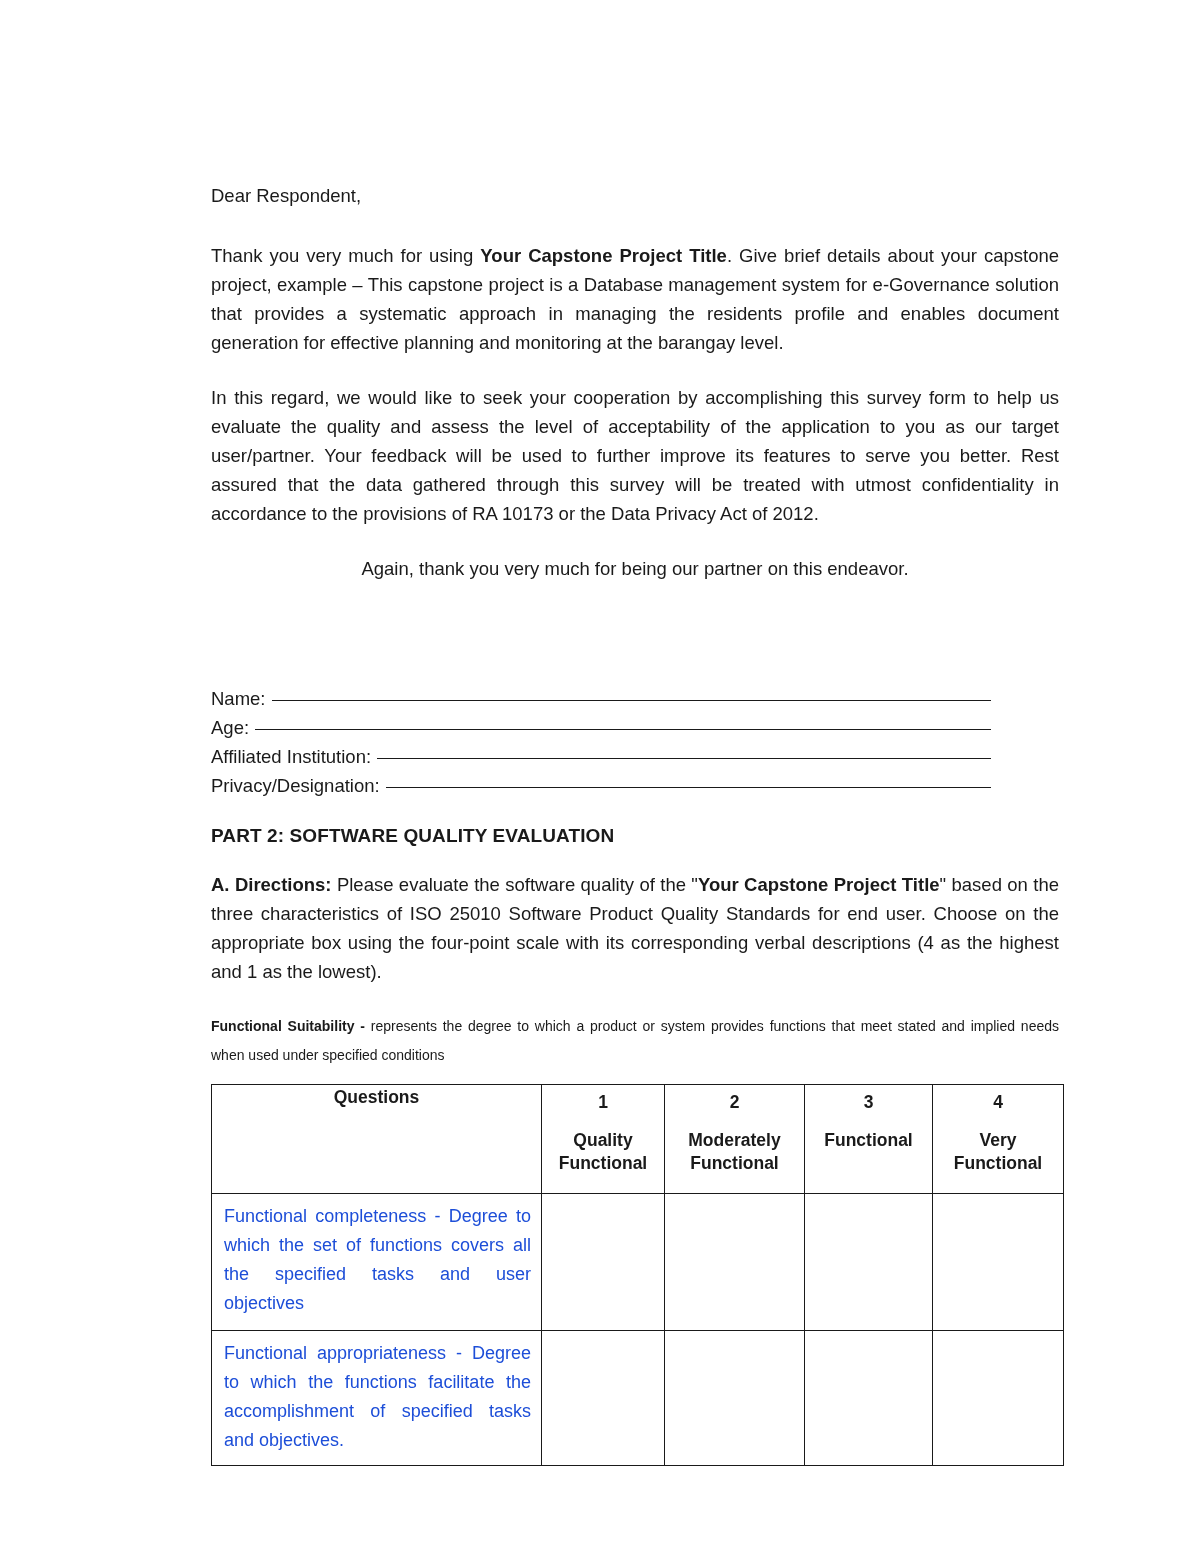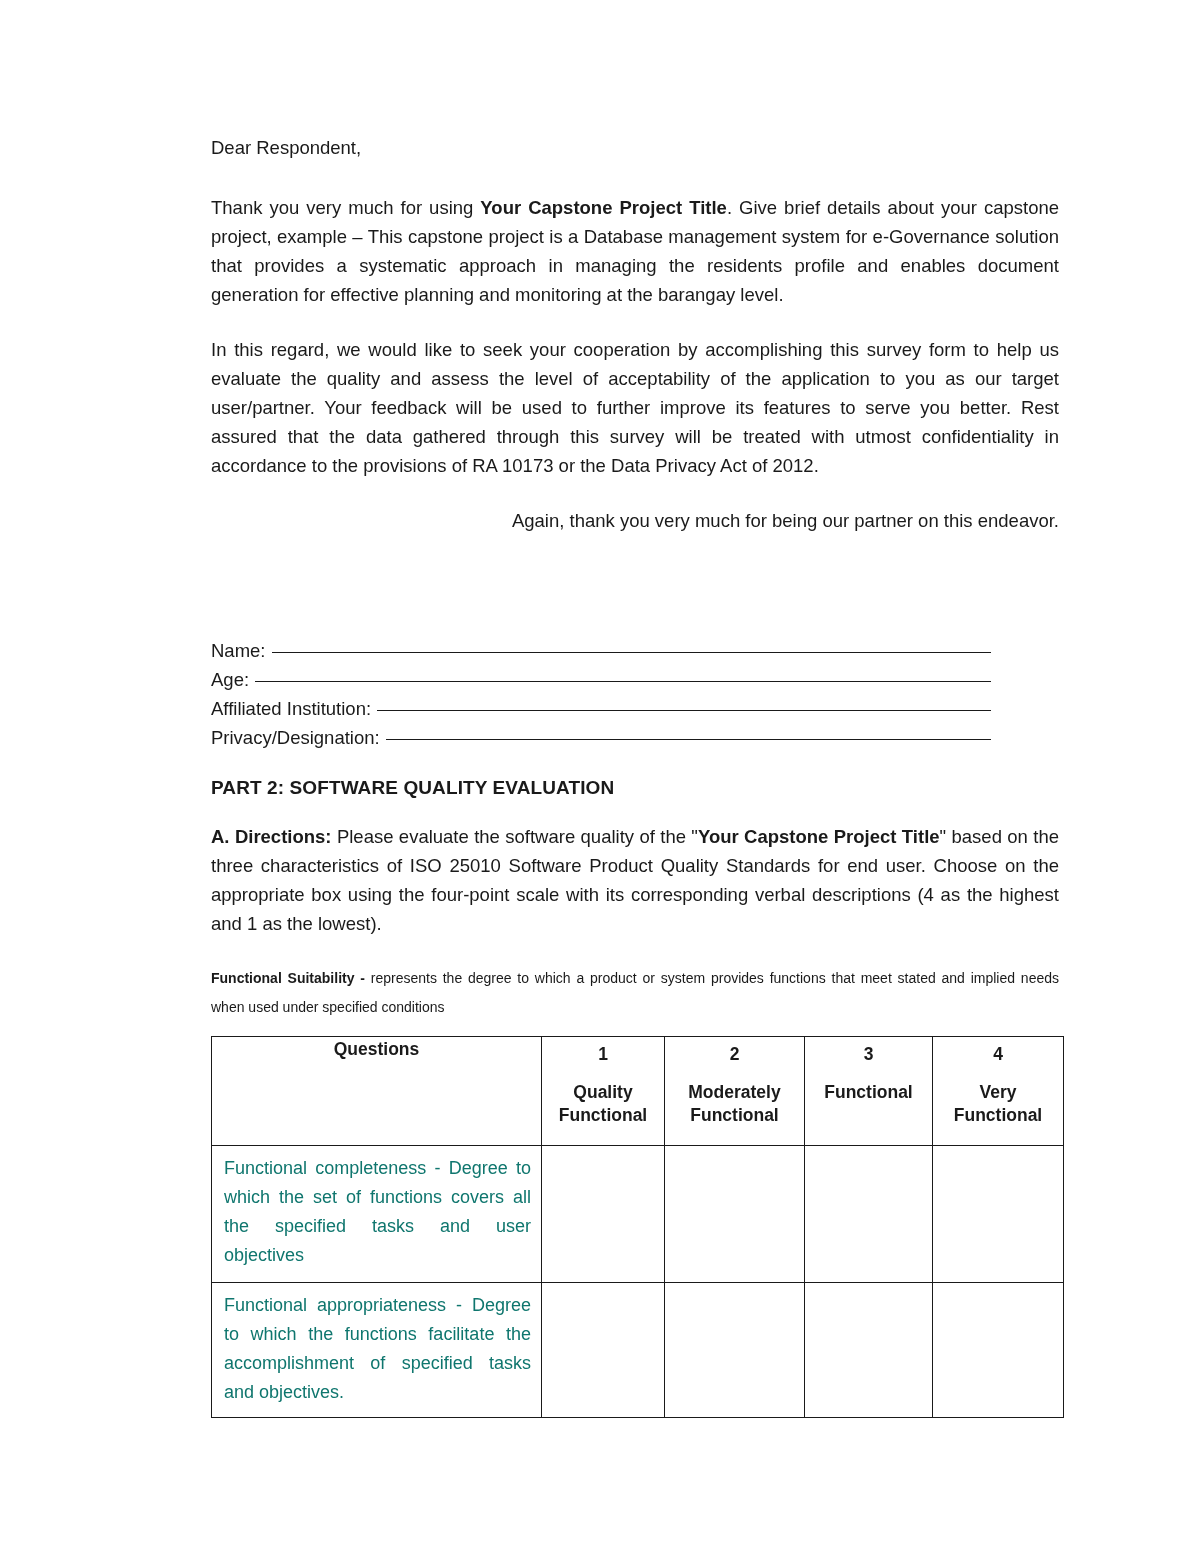--- a/index.html
+++ b/index.html
@@ -13,37 +13,38 @@
     font-family: "Liberation Sans", sans-serif;
     color: #1a1a1a;
     -webkit-font-smoothing: none;
   }
   .page {
     position: relative;
     width: 1200px;
     height: 1282px;
     background: #ffffff;
     box-sizing: border-box;
+    margin-top: 48px;
   }
   .content {
     position: absolute;
     left: 211px;
     top: 133px;
     width: 848px;
   }
 
   p.para {
     margin: 0 0 26px 0;
     font-size: 18.5px;
     line-height: 29px;
     text-align: justify;
     text-justify: inter-word;
   }
   p.para.last-justify {
-    text-align: right;
+    text-align: center;
   }
   .b { font-weight: bold; }
 
   .spacer-lg { height: 44px; }
 
   .doc-title {
     margin: 0;
     font-size: 17.5px;
     font-weight: bold;
     text-align: center;
@@ -140,21 +141,21 @@
     font-weight: bold;
     text-align: center;
   }
 
   tbody td.qcell {
     padding: 8px 10px 10px 12px;
     font-size: 18px;
     line-height: 29px;
     text-align: justify;
     text-justify: inter-word;
-    color: #0f766e;
+    color: #1d4ed8;
   }
   tbody tr.r1 td { height: 118px; }
   tbody tr.r2 td { height: 118px; }
   tbody tr.r3 td { height: 116px; }
   tbody td.blank { background: #ffffff; }
 </style>
 </head>
 <body>
 
 <div class="page">

